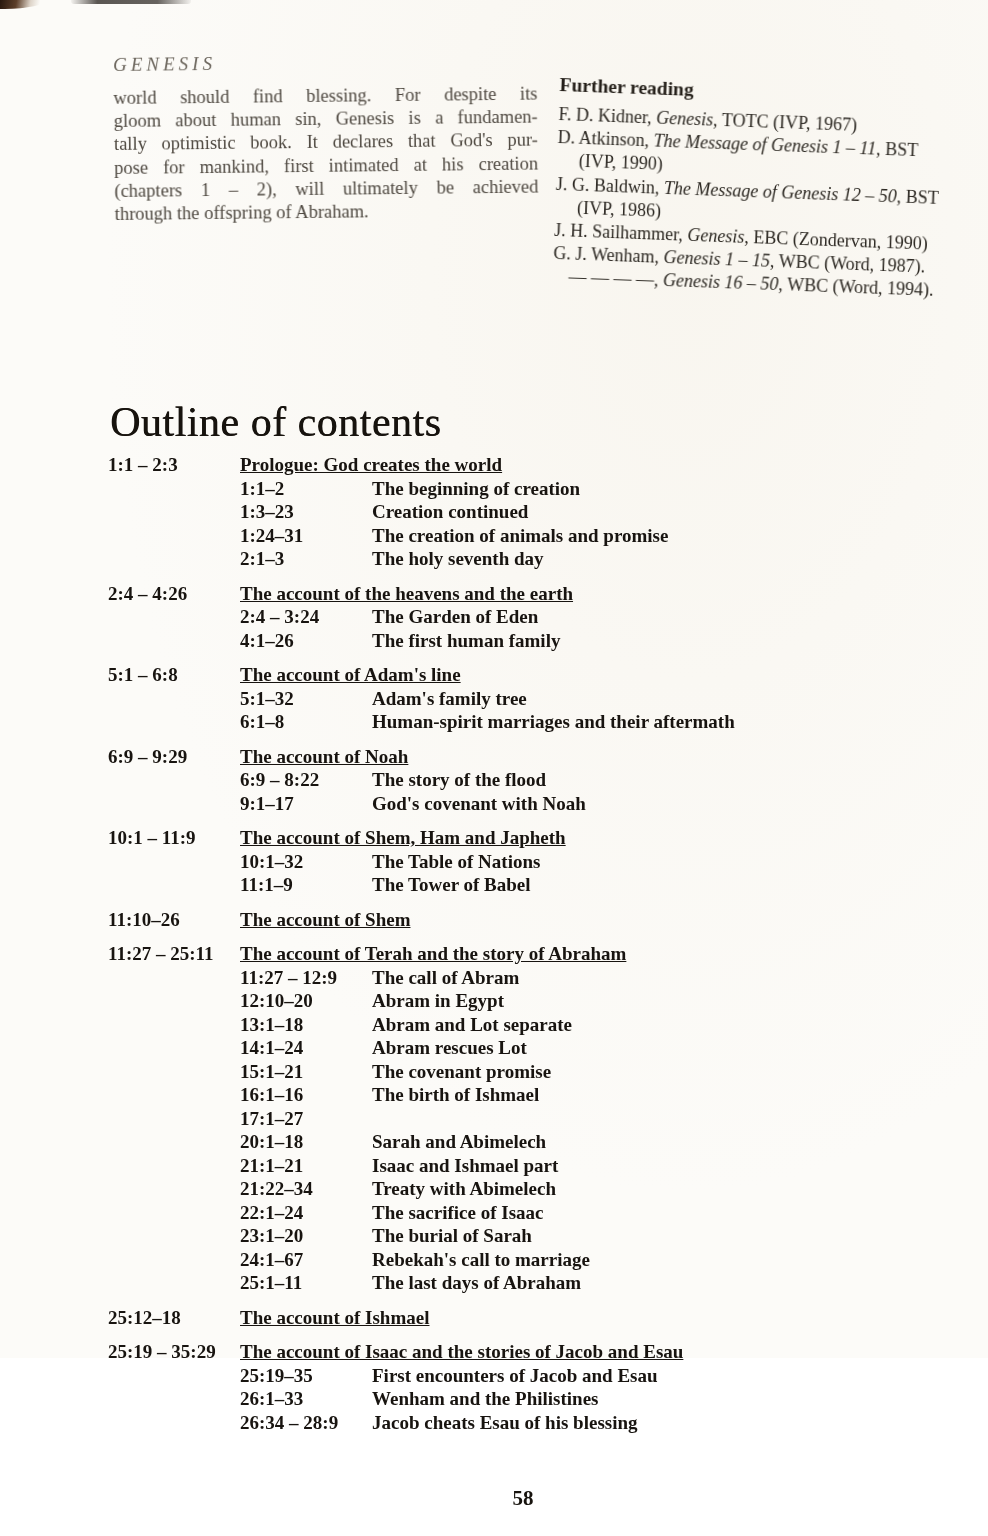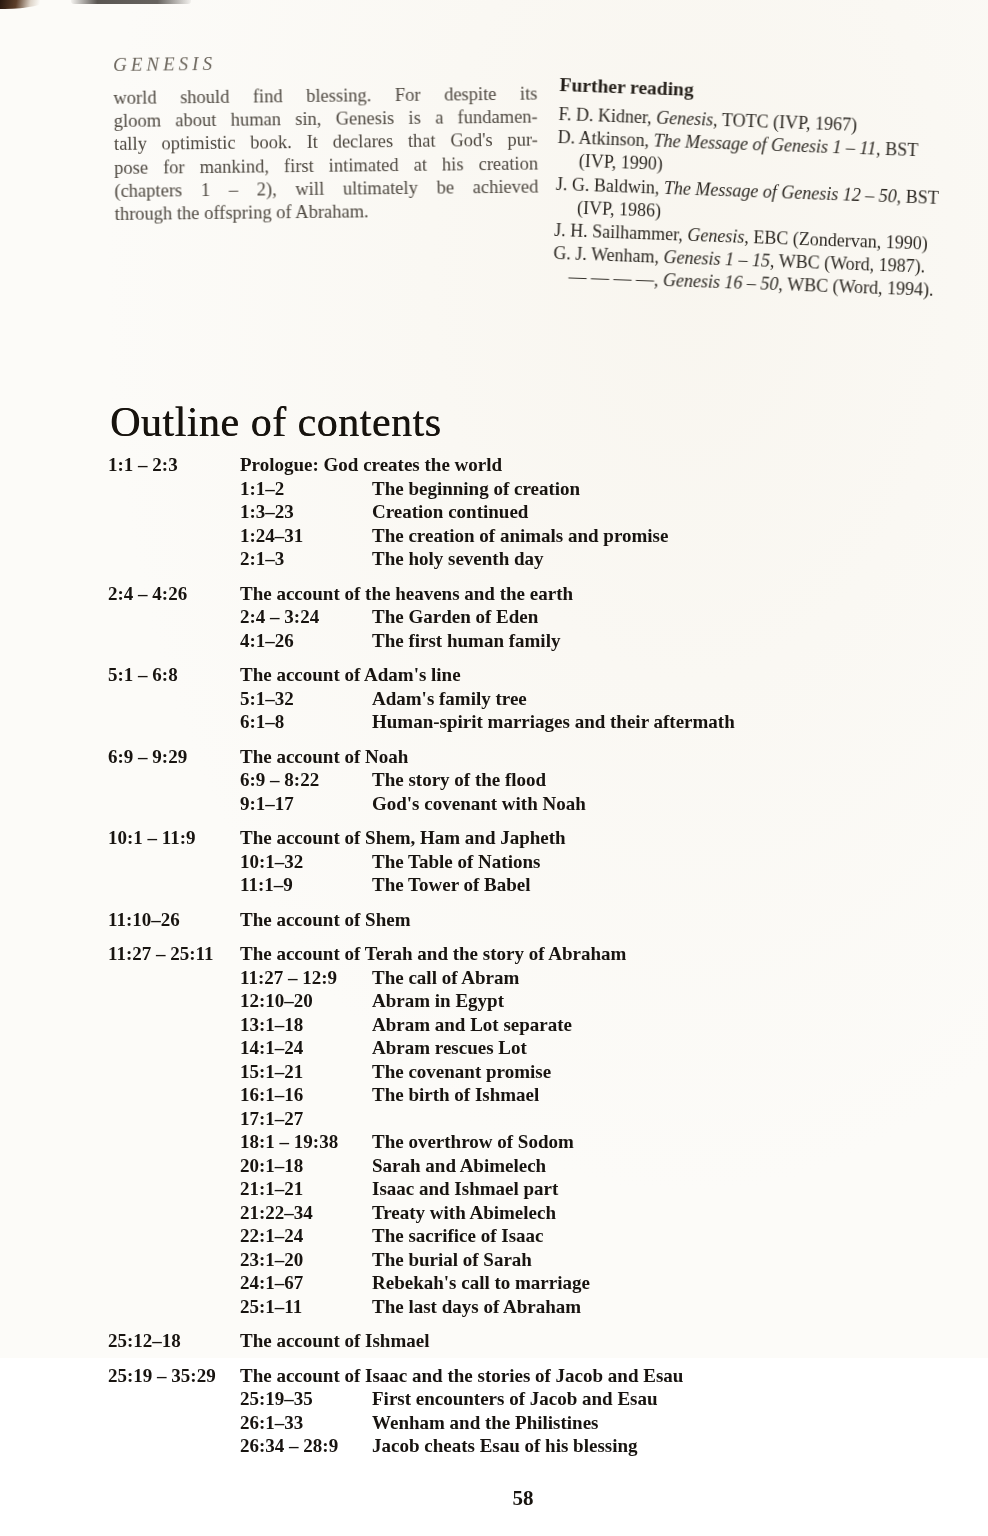--- a/index.html
+++ b/index.html
@@ -94,21 +94,21 @@
   .outline-body {
     position: absolute; left: 108px; top: 453px; width: 800px;
     font-size: 19px;
     font-weight: bold;
     color: #181410;
   }
   .o-section { margin-top: 11px; }
   .o-section:first-child { margin-top: 0; }
   .o-head { display: flex; line-height: 23.5px; }
   .o-range { flex: none; width: 132px; }
-  .o-title { flex: 1; }
+  .o-title { flex: 1; text-decoration: underline; }
   .o-sub { display: flex; padding-left: 132px; line-height: 23.5px; }
   .o-subrange { flex: none; width: 132px; }
   .o-subdesc { flex: 1; }
 
   .page-number {
     position: absolute; left: 0; top: 1486px; width: 988px;
     text-align: center;
     font-size: 21px;
     font-weight: bold;
     transform: translateX(29px);
@@ -260,24 +260,20 @@
           <span class="o-subdesc">The covenant promise</span>
         </div>
         <div class="o-sub">
           <span class="o-subrange">16:1–16</span>
           <span class="o-subdesc">The birth of Ishmael</span>
         </div>
         <div class="o-sub">
           <span class="o-subrange">17:1–27</span>
         </div>
         <div class="o-sub">
-          <span class="o-subrange">18:1 – 19:38</span>
-          <span class="o-subdesc">The overthrow of Sodom</span>
-        </div>
-        <div class="o-sub">
           <span class="o-subrange">20:1–18</span>
           <span class="o-subdesc">Sarah and Abimelech</span>
         </div>
         <div class="o-sub">
           <span class="o-subrange">21:1–21</span>
           <span class="o-subdesc">Isaac and Ishmael part</span>
         </div>
         <div class="o-sub">
           <span class="o-subrange">21:22–34</span>
           <span class="o-subdesc">Treaty with Abimelech</span>

